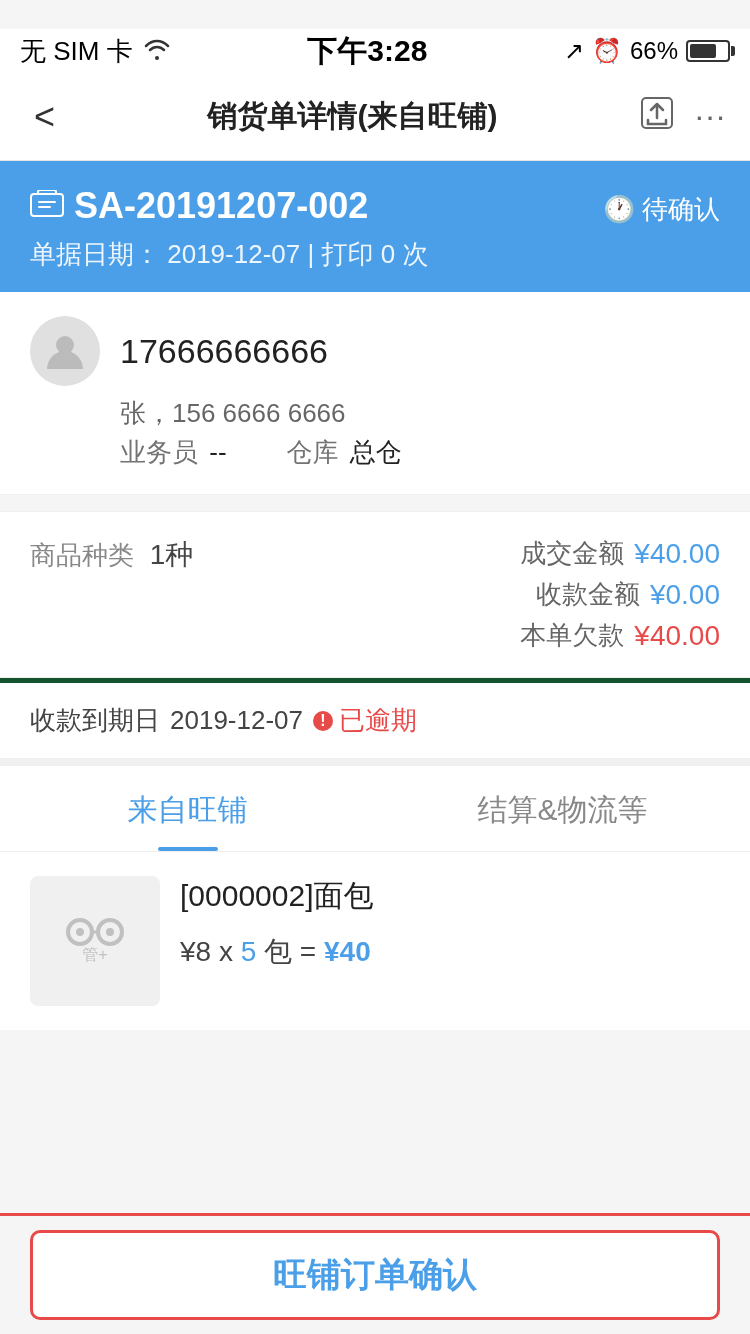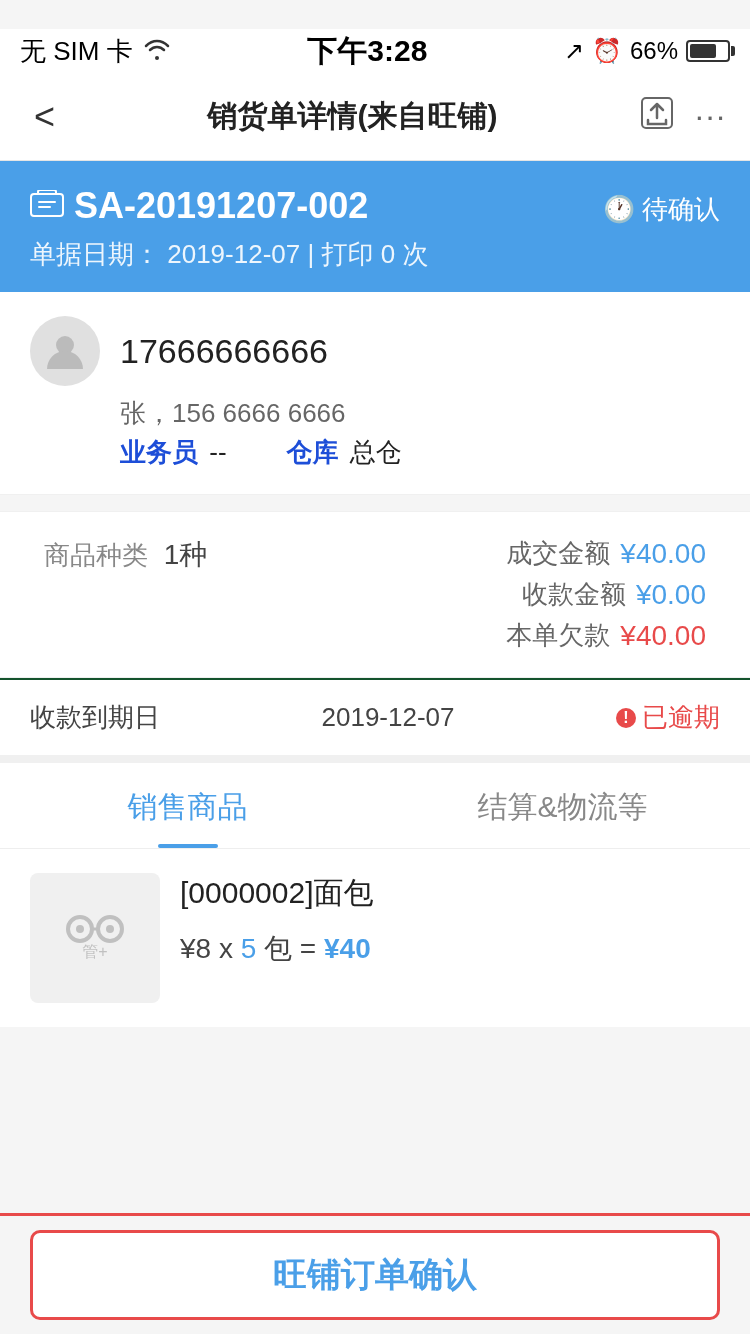--- a/index.html
+++ b/index.html
@@ -179,32 +179,31 @@
       margin-bottom: 4px;
     }
     .customer-meta {
       display: flex;
       gap: 60px;
       margin-left: 90px;
       font-size: 26px;
       color: #444;
     }
     .meta-label {
-      color: #1d4ed8;
-      font-weight: bold;
+      color: #737373;
     }
     .meta-value {
       color: #222;
       margin-left: 4px;
     }
 
     
     .summary-section {
       background: #fff;
-      padding: 24px 44px;
+      padding: 24px 30px;
       margin-top: 16px;
       border-top: 1px solid #f0f0f0;
       border-bottom: 1px solid #f0f0f0;
     }
     .summary-row {
       display: flex;
       justify-content: space-between;
       align-items: flex-start;
     }
     .summary-left {
@@ -234,28 +233,27 @@
       font-size: 28px;
     }
     .amount-value.red {
       color: #e84a4a;
     }
 
     
     .due-section {
       background: #fff;
       padding: 20px 30px;
-      border-top: 2px solid #14532d;
+      border-top: 5px solid #14532d;
       border-bottom: 8px solid #f0f0f0;
       display: flex;
       align-items: center;
       gap: 10px;
       font-size: 26px;
       color: #444;
-      justify-content: space-between;
     }
     .overdue-badge {
       display: inline-flex;
       align-items: center;
       gap: 6px;
       color: #e84a4a;
       font-size: 26px;
     }
     .overdue-dot {
       width: 20px;
@@ -499,21 +497,21 @@
   <span>收款到期日</span>
   <span>2019-12-07</span>
   <span class="overdue-badge">
     <span class="overdue-dot">!</span>
     <span>已逾期</span>
   </span>
 </div>
 
 <div class="tabs-section">
   <div class="tab-item active">
-    <span>销售商品</span>
+    <span>来自旺铺</span>
     <div class="tab-underline"></div>
   </div>
   <div class="tab-item">
     <span>结算&amp;物流等</span>
   </div>
 </div>
 
 <div class="product-section">
   <div class="product-thumb">
     <div class="thumb-logo">

